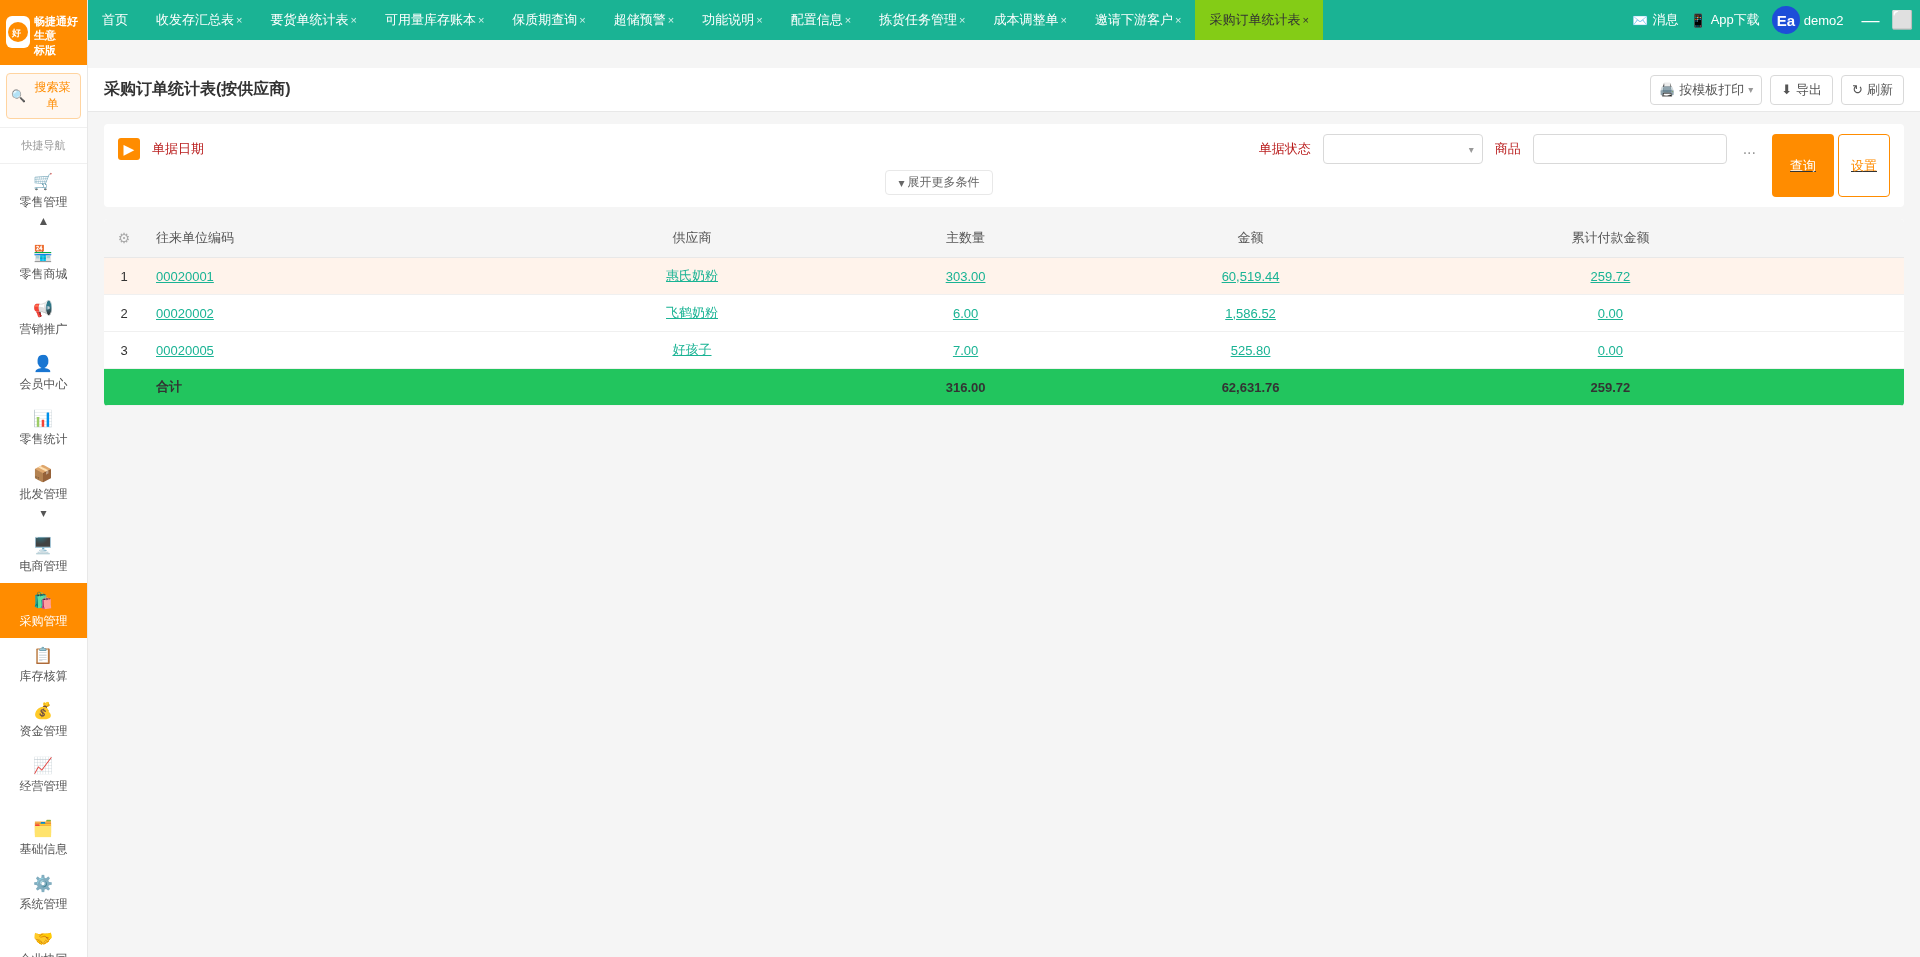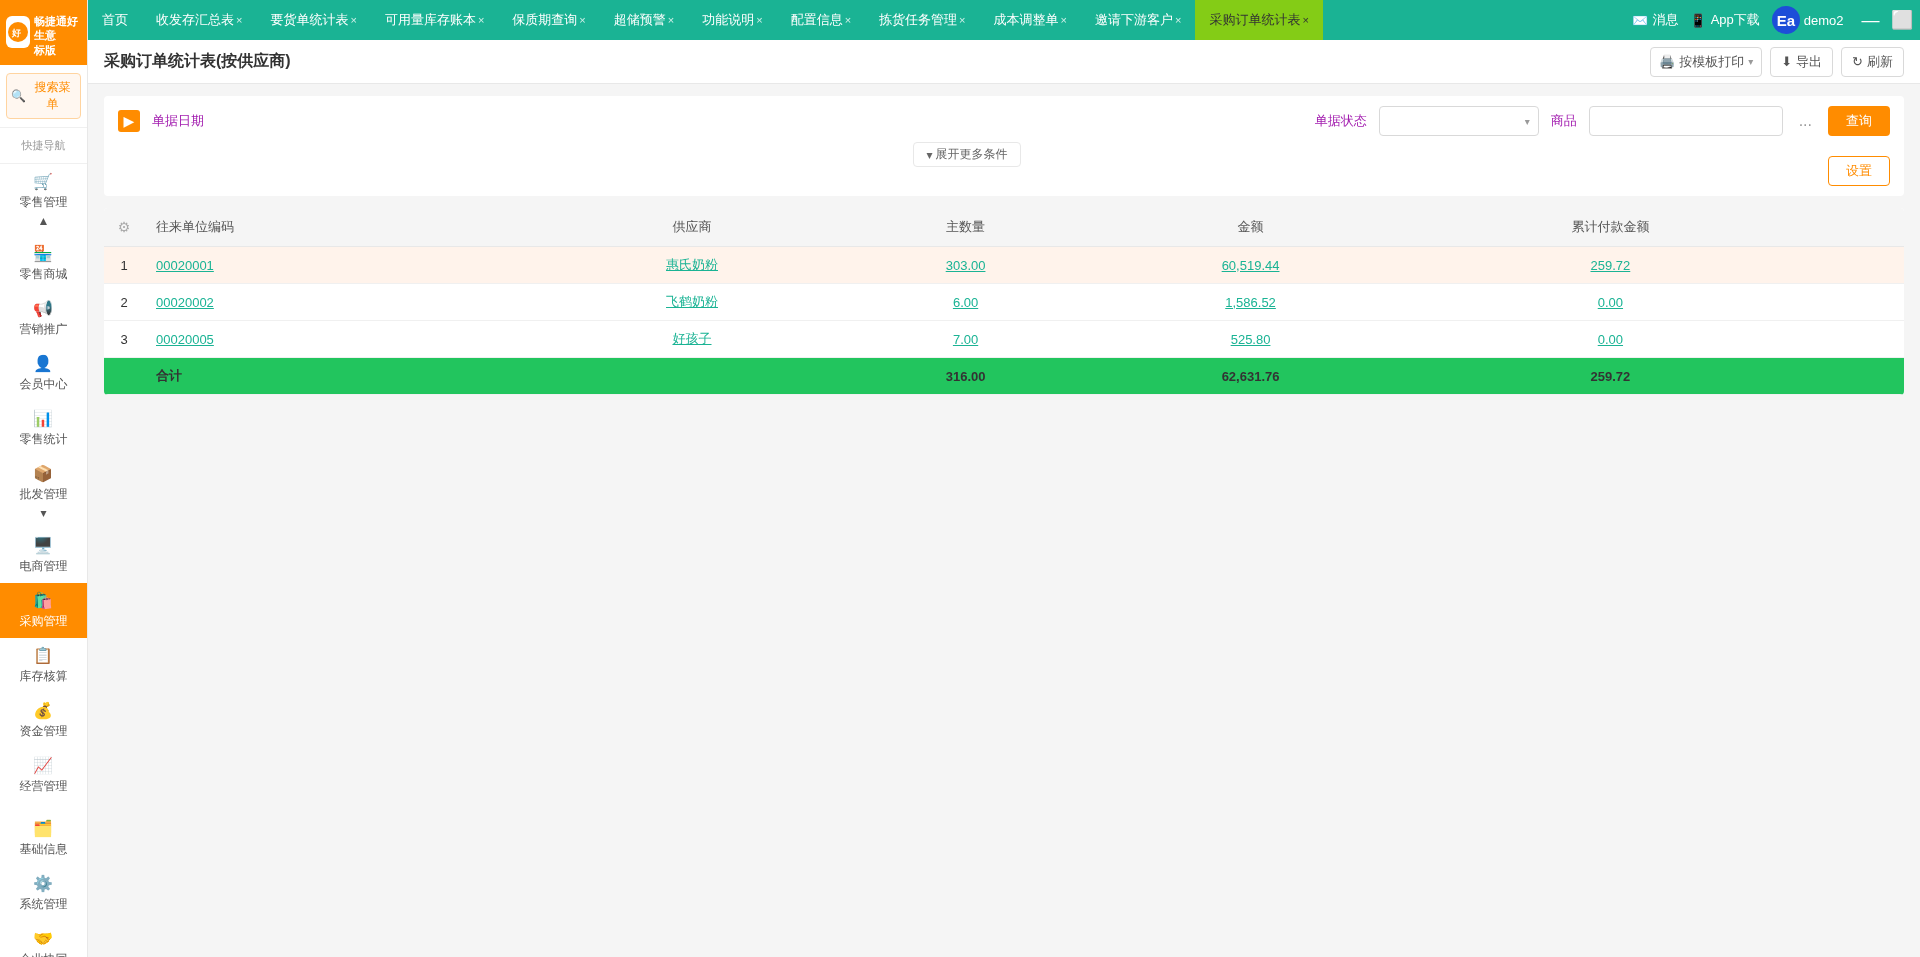--- a/index.html
+++ b/index.html
@@ -27,47 +27,47 @@
     .top-nav { background: #1ab394; display: flex; align-items: center; height: 40px; padding: 0; overflow: hidden; flex-shrink: 0; }
     .top-nav-tab { padding: 0 14px; height: 100%; display: flex; align-items: center; color: #fff; font-size: 13px; cursor: pointer; white-space: nowrap; position: relative; }
     .top-nav-tab.active { background: #84cc16; color: #333; }
     .top-nav-tab.active .tab-close { color: #333; }
     .top-nav-tab .tab-close { font-size: 11px; color: rgba(255,255,255,0.8); cursor: pointer; margin-left: 2px; }
     .top-nav-home { padding: 0 14px; height: 100%; display: flex; align-items: center; color: #fff; font-size: 13px; cursor: pointer; }
     .top-nav-spacer { flex: 1; }
     .top-nav-action-btn { color: #fff; background: none; border: none; cursor: pointer; padding: 4px 6px; font-size: 18px; }
 
     
-    .header-bar { background: #fff; padding: 0 16px; height: 44px; display: flex; align-items: center; justify-content: space-between; border-bottom: 1px solid #e8e8e8; flex-shrink: 0; }
+    .header-bar { background: #fff; padding: 0 16px; height: 44px; display: flex; align-items: center; justify-content: space-between; border-bottom: 1px solid #e8e8e8; flex-shrink: 0; margin-top: 28px; }
     .breadcrumb-title { font-size: 16px; font-weight: bold; color: #333; }
     .header-actions { display: flex; align-items: center; gap: 8px; }
     .header-btn { display: flex; align-items: center; gap: 4px; padding: 5px 10px; border: 1px solid #d9d9d9; border-radius: 4px; background: #fff; cursor: pointer; font-size: 13px; color: #555; }
     .header-btn-export { }
     .header-btn-refresh { }
 
     
     .content { flex: 1; padding: 12px 16px; overflow-y: auto; background: #f5f5f5; }
 
     
     .filter-panel { background: #fff; border-radius: 4px; padding: 10px 14px; margin-bottom: 12px; }
     .filter-row { display: flex; align-items: center; gap: 12px; flex-wrap: wrap; }
     .filter-toggle-btn { background: #ff8c00; color: #fff; border: none; border-radius: 3px; width: 22px; height: 22px; cursor: pointer; font-size: 14px; display: flex; align-items: center; justify-content: center; flex-shrink: 0; }
-    .filter-label { font-size: 13px; color: #a21caf; white-space: nowrap; }
+    .filter-label { font-size: 13px; color: #b91c1c; white-space: nowrap; }
     .filter-date-shortcuts { display: flex; gap: 6px; align-items: center; }
     .filter-shortcut { font-size: 12px; color: #555; cursor: pointer; padding: 1px 4px; }
     .filter-custom-tag { background: #1ab394; color: #fff; font-size: 11px; padding: 1px 5px; border-radius: 3px; cursor: pointer; }
     .filter-date-range { font-size: 12px; color: #666; margin-top: 4px; }
     .filter-spacer { flex: 1; }
     .filter-select { border: 1px solid #d9d9d9; border-radius: 4px; padding: 4px 8px; font-size: 13px; min-width: 160px; height: 30px; background: #fff; cursor: pointer; display: flex; align-items: center; justify-content: space-between; }
     .filter-input { border: 1px solid #d9d9d9; border-radius: 4px; padding: 4px 8px; font-size: 13px; min-width: 160px; height: 30px; background: #fff; }
     .expand-row { display: flex; justify-content: center; padding: 6px 0 2px; }
     .expand-btn { color: #666; font-size: 12px; cursor: pointer; display: flex; align-items: center; gap: 3px; border: 1px solid #e8e8e8; border-radius: 4px; padding: 3px 12px; background: #fff; }
     .query-btn { background: #ff8c00; color: #fff; border: none; border-radius: 4px; padding: 6px 18px; font-size: 13px; cursor: pointer; white-space: nowrap; }
     .settings-btn { background: #fff; color: #ff8c00; border: 1px solid #ff8c00; border-radius: 4px; padding: 5px 12px; font-size: 13px; cursor: pointer; white-space: nowrap; }
-    .filter-right-actions { display: flex; flex-direction: column; gap: 20px; }
+    .filter-right-actions { display: flex; flex-direction: row; gap: 4px; text-decoration: underline; }
     .filter-with-actions { display: flex; gap: 12px; }
     .filter-main { flex: 1; }
     .filter-dots { color: #999; cursor: pointer; font-size: 16px; padding: 0 4px; }
 
     
     .table-container { background: #fff; border-radius: 4px; overflow: hidden; }
     table { width: 100%; border-collapse: collapse; }
     thead tr { background: #f5f5f5; }
     th { padding: 10px 12px; font-size: 13px; color: #555; font-weight: normal; text-align: center; border-bottom: 1px solid #e8e8e8; white-space: nowrap; }
     th.left { text-align: left; }

